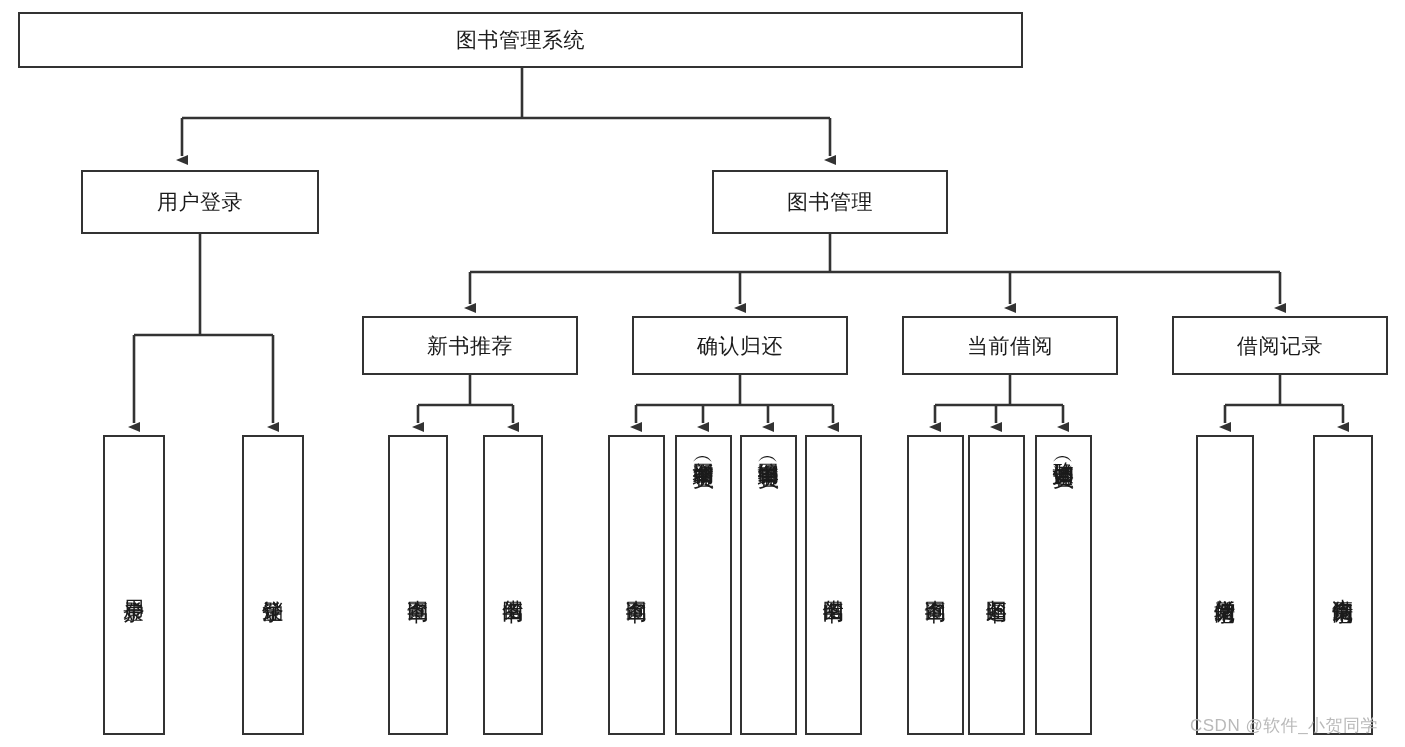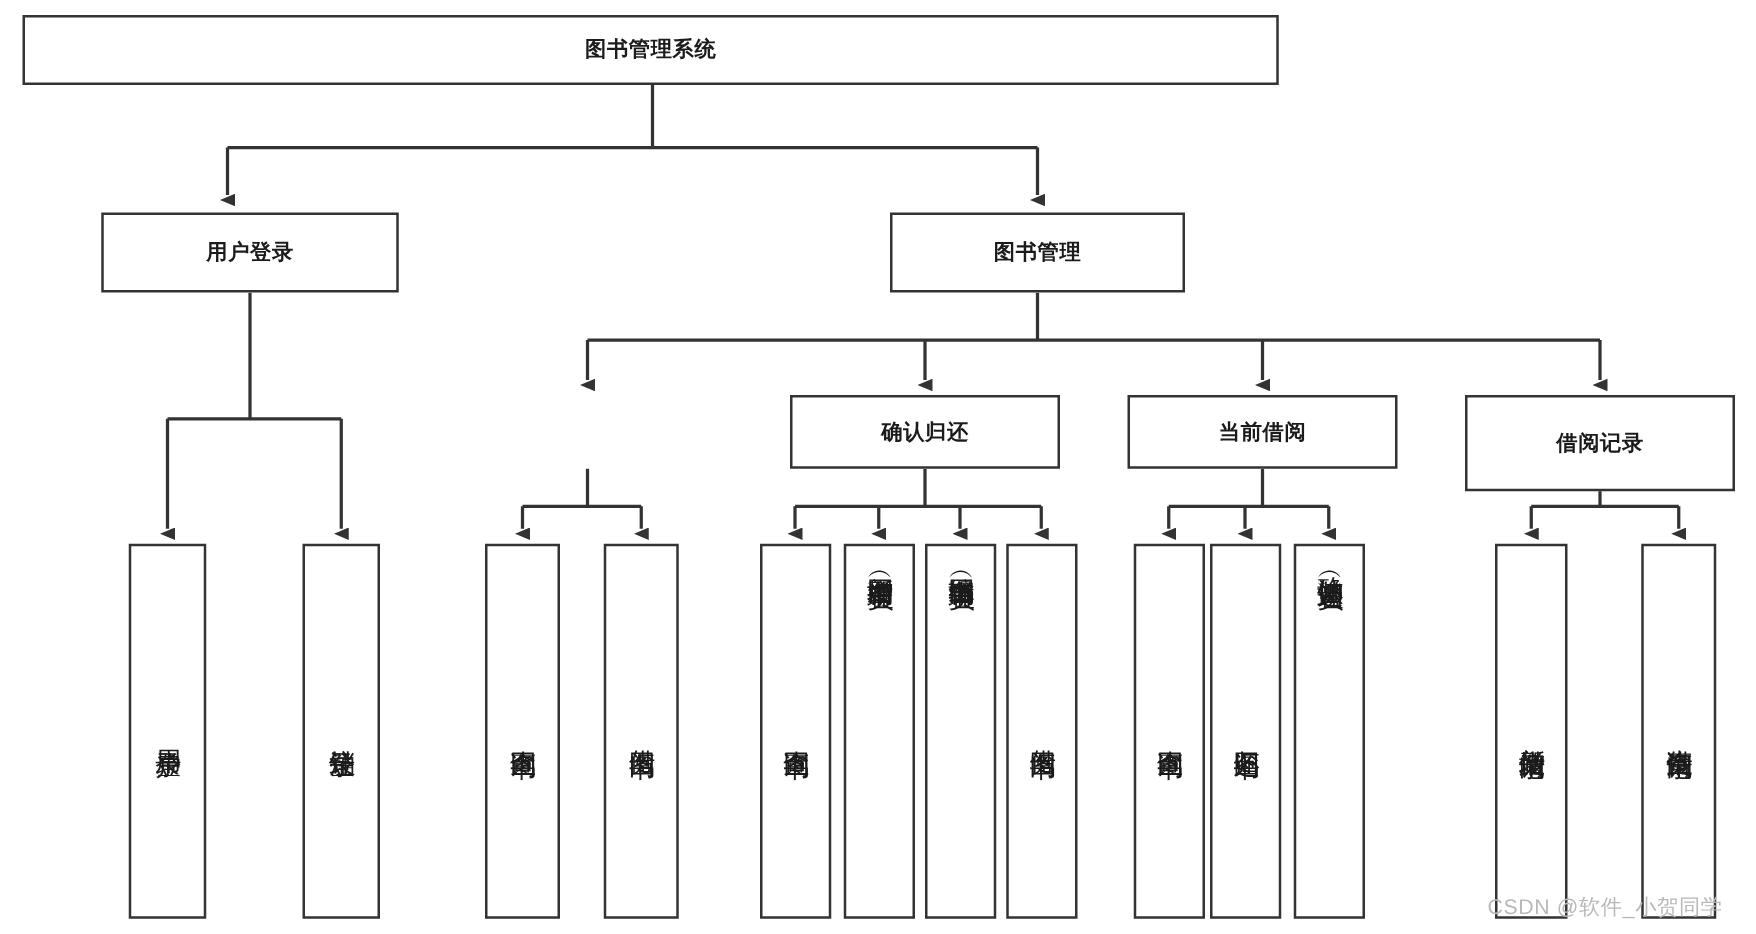--- a/index.html
+++ b/index.html
@@ -35,23 +35,22 @@
     justify-content: center;
     color: #1b1b1b;
   }
   .node .label {
     display: block;
     text-align: center;
     line-height: 1.02;
     color: #1b1b1b;
   }
   .node.horiz .label {
-    font-size: 17px;
+    font-size: 21px;
     letter-spacing: 0.5px;
-    font-weight: bold;
   }
   .node.vert {
     align-items: flex-start;
     justify-content: center;
     padding-top: 8px;
   }
   .node.vert .label {
     writing-mode: vertical-rl;
     text-orientation: upright;
     font-size: 21px;
@@ -132,27 +131,30 @@
     <span class="label">图书管理系统</span>
   </div>
 
   <div class="node horiz" style="left:81px; top:170px; width:238px; height:64px;">
     <span class="label">用户登录</span>
   </div>
   <div class="node horiz" style="left:712px; top:170px; width:236px; height:64px;">
     <span class="label">图书管理</span>
   </div>
 
+  <div class="node horiz" style="left:362px; top:316px; width:216px; height:59px;">
+    <span class="label">新书推荐</span>
+  </div>
   <div class="node horiz" style="left:632px; top:316px; width:216px; height:59px;">
     <span class="label">确认归还</span>
   </div>
   <div class="node horiz" style="left:902px; top:316px; width:216px; height:59px;justify-content:center;">
     <span class="label">当前借阅</span>
   </div>
-  <div class="node horiz" style="left:1172px; top:316px; width:216px; height:77px;">
+  <div class="node horiz" style="left:1172px; top:316px; width:216px; height:59px;">
     <span class="label">借阅记录</span>
   </div>
 
   <div class="node vert centered" style="left:103px; top:435px; width:62px; height:300px;">
     <span class="label">用户登录</span>
   </div>
   <div class="node vert centered" style="left:242px; top:435px; width:62px; height:300px;">
     <span class="label">注销登录</span>
   </div>
   <div class="node vert centered" style="left:388px; top:435px; width:60px; height:300px;">

